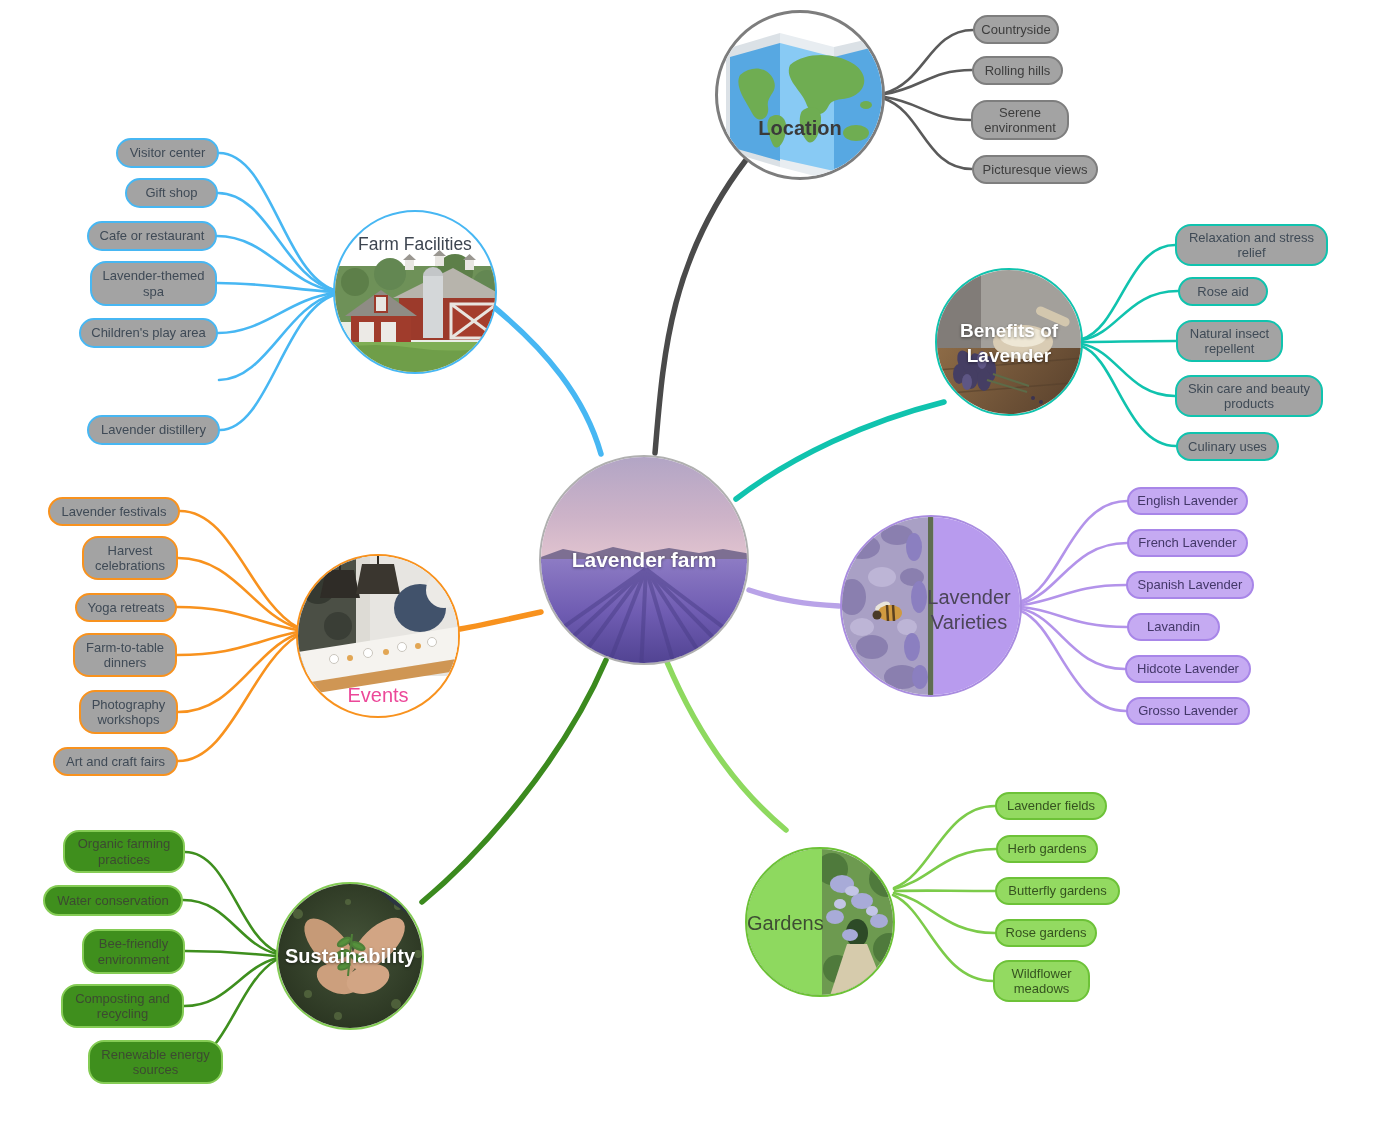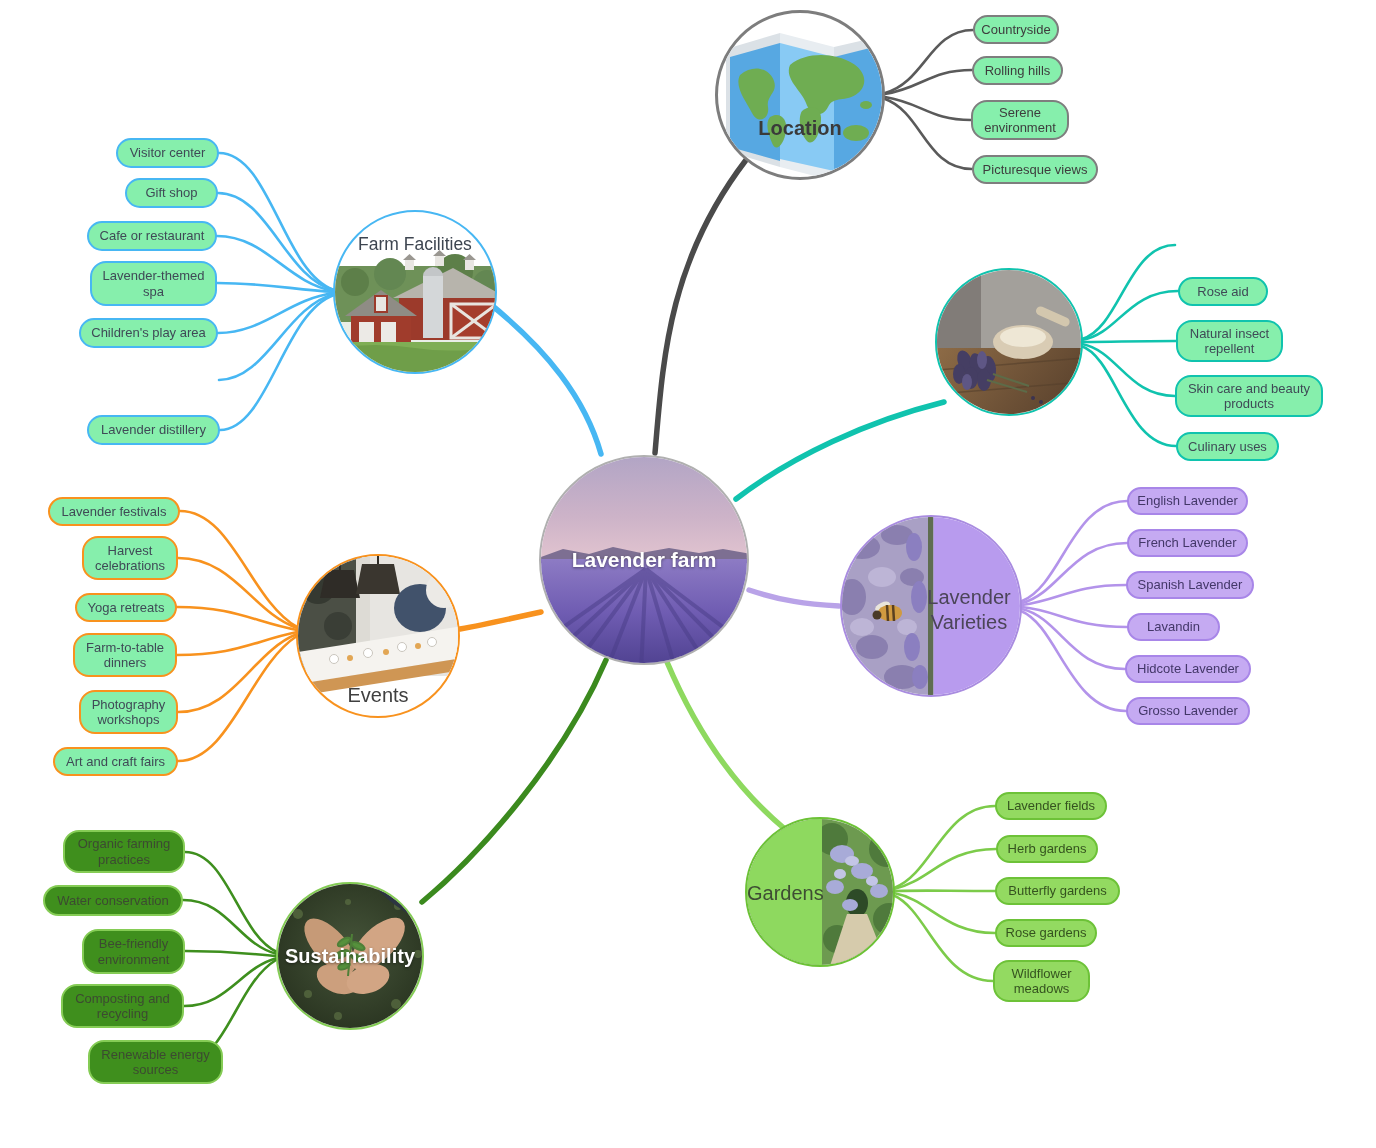--- a/index.html
+++ b/index.html
@@ -6,21 +6,21 @@
   #stage{position:relative;width:1376px;height:1148px;background:#fff;overflow:hidden;
          font-family:"Liberation Sans",sans-serif;}
   #links{position:absolute;left:0;top:0;}
   #links path{fill:none;stroke-linecap:round;}
   .mainlink{stroke-width:5.5px;}
   .childlink{stroke-width:2.6px;}
   .circle{position:absolute;border-radius:50%;overflow:hidden;background:#fff;box-sizing:border-box;cursor:pointer;}
   .circle svg{position:absolute;left:0;top:0;display:block;}
   .clabel{position:absolute;left:0;width:100%;text-align:center;pointer-events:none;}
   .pill{position:absolute;display:flex;align-items:center;justify-content:center;text-align:center;
-        font-size:13px;line-height:1.18;border-radius:16px;box-sizing:border-box;background:#86efac;
+        font-size:13px;line-height:1.18;border-radius:16px;box-sizing:border-box;background:#a3a3a3;
         padding:0 3px;color:#3f4a56;cursor:pointer;}
   .p-gray  {border:2.5px solid #7e7e7e;color:#3d3d3d;}
   .p-blue  {border:2.5px solid #47b7f3;}
   .p-teal  {border:2.5px solid #10c3ae;}
   .p-purple{background:#c5aaf2;border:2px solid #a886e8;color:#433768;}
   .p-orange{border:2.5px solid #f8921e;}
   .p-green {background:#93da61;border:2px solid #6dc238;color:#35531f;}
   .p-dgreen{background:#3f8f1d;border:2.5px solid #85cc55;color:#3c4a31;text-align:center;}
   .wshadow{text-shadow:0 1px 3px rgba(0,0,0,.45);}
 </style>
@@ -225,21 +225,23 @@
       <ellipse cx="45" cy="90" rx="5" ry="9"></ellipse>
           <ellipse cx="30" cy="112" rx="5" ry="8"></ellipse>
     </g>
     <g stroke="#5d6b48" stroke-width="2">
       <line x1="56" y1="104" x2="92" y2="116"></line>
           <line x1="50" y1="110" x2="90" y2="122"></line>
     </g>
     <circle cx="96" cy="128" r="2" fill="#3c3350"></circle>
         <circle cx="104" cy="132" r="2" fill="#3c3350"></circle>
   </svg>
-</div>
+  <div class="clabel wshadow" style="top:49px;font-size:19px;font-weight:700;color:#ffffff;line-height:1.3;">Benefits of Lavender</div>
+</div>
+<div class="pill p-teal" style="left:1175px;top:224px;width:153px;height:42px;">Relaxation and stress relief</div>
 <div class="pill p-teal" style="left:1178px;top:277px;width:90px;height:29px;">Rose aid</div>
 <div class="pill p-teal" style="left:1176px;top:320px;width:107px;height:42px;">Natural insect repellent</div>
 <div class="pill p-teal" style="left:1175px;top:375px;width:148px;height:42px;">Skin care and beauty products</div>
 <div class="pill p-teal" style="left:1176px;top:432px;width:103px;height:29px;">Culinary uses</div>
 
 <div class="circle" style="left:840px;top:515px;width:182px;height:182px;border:2px solid #a98ce0;">
   <svg viewBox="0 0 182 182" width="182" height="182">
     <rect width="92" height="182" fill="#a9a0c5"></rect>
     <g fill="#857aab" opacity="0.85">
       <ellipse cx="20" cy="30" rx="18" ry="12"></ellipse>
@@ -299,30 +301,30 @@
           <circle cx="104" cy="91" r="4.5"></circle>
           <circle cx="134" cy="86" r="4.5"></circle>
     </g>
     <g fill="#e2a654">
       <circle cx="52" cy="102" r="3"></circle>
           <circle cx="88" cy="96" r="3"></circle>
           <circle cx="120" cy="90" r="3"></circle>
     </g>
     <polygon points="0,128 164,102 164,114 0,140" fill="#cf9654"></polygon>
   </svg>
-  <div class="clabel" style="top:128px;font-size:20px;color:#404040;">Events</div>
+  <div class="clabel" style="top:128px;font-size:20px;color:#ec4899;">Events</div>
 </div>
 <div class="pill p-orange" style="left:48px;top:497px;width:132px;height:29px;">Lavender festivals</div>
 <div class="pill p-orange" style="left:82px;top:536px;width:96px;height:44px;">Harvest celebrations</div>
 <div class="pill p-orange" style="left:75px;top:593px;width:102px;height:29px;">Yoga retreats</div>
 <div class="pill p-orange" style="left:73px;top:633px;width:104px;height:44px;">Farm-to-table dinners</div>
 <div class="pill p-orange" style="left:79px;top:690px;width:99px;height:44px;">Photography workshops</div>
 <div class="pill p-orange" style="left:53px;top:747px;width:125px;height:29px;">Art and craft fairs</div>
 
-<div class="circle" style="left:745px;top:817px;width:150px;height:150px;border:2px solid #6cc236;">
+<div class="circle" style="left:745px;top:847px;width:150px;height:150px;border:2px solid #6cc236;">
   <svg viewBox="0 0 150 150" width="150" height="150">
     <rect width="150" height="150" fill="#6d9a50"></rect>
     <g fill="#4f7a3c">
       <circle cx="85" cy="20" r="16"></circle>
           <circle cx="140" cy="30" r="18"></circle>
       <circle cx="90" cy="120" r="14"></circle>
           <circle cx="142" cy="100" r="16"></circle>
     </g>
     <ellipse cx="110" cy="84" rx="11" ry="14" fill="#2d4a27"></ellipse>
     <polygon points="100,95 120,95 142,150 82,150" fill="#d6cbac"></polygon>

